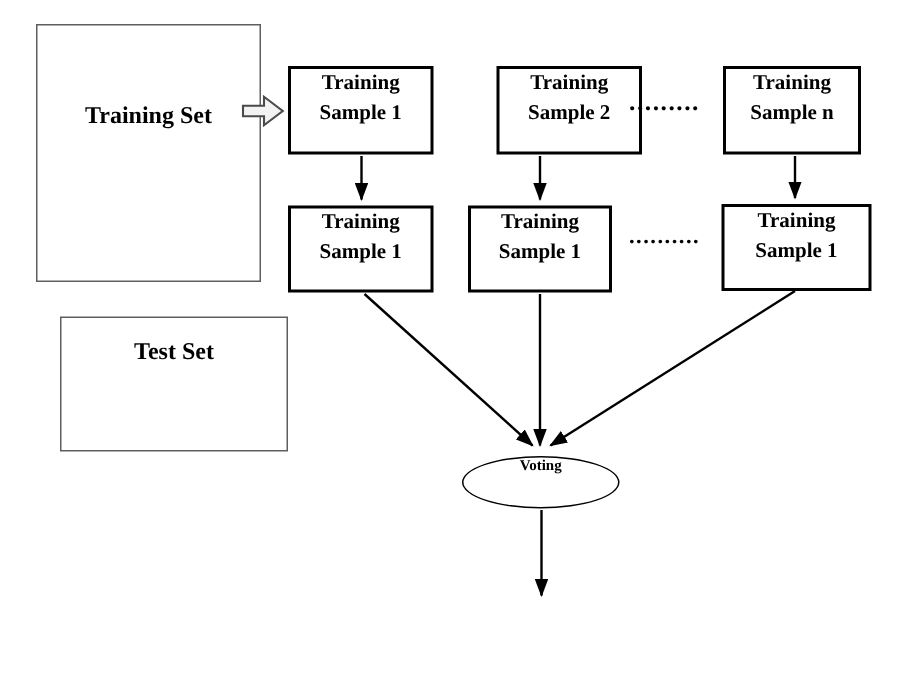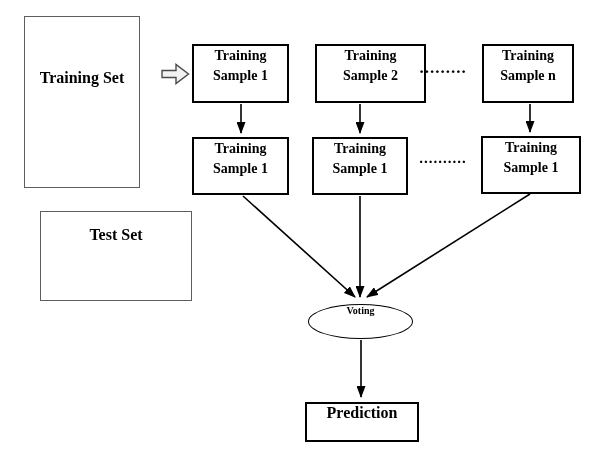--- a/index.html
+++ b/index.html
@@ -13,24 +13,24 @@
   .node{
     position:absolute;
     box-sizing:border-box;
     background:#ffffff;
     display:flex;align-items:flex-start;justify-content:center;
     text-align:center;
     font-weight:bold;color:#000000;
   }
   .outer-box{border:1.5px solid #5e5e5e;font-size:16px;}
   .sample-box{border:2px solid #000000;font-size:14px;line-height:20px;padding:0 6px;}
-  #training-set{left:24px;top:16px;width:116px;height:172px;padding-top:52px;}
+  #training-set{left:24px;top:16px;width:150px;height:172px;padding-top:52px;}
   #test-set{left:40px;top:211px;width:152px;height:90px;padding-top:14px;}
   #top-sample-1{left:192px;top:44px;width:97px;height:59px;}
-  #top-sample-2{left:315px;top:44px;width:111px;height:59px;}
+  #top-sample-2{left:331px;top:44px;width:97px;height:59px;}
   #top-sample-n{left:482px;top:44px;width:92px;height:59px;}
   #base-sample-1{left:192px;top:137px;width:97px;height:58px;}
   #base-sample-2{left:312px;top:137px;width:96px;height:58px;}
   #base-sample-3{left:481px;top:136px;width:100px;height:58px;}
   .dots{
     position:absolute;font-weight:bold;color:#000000;
     font-family:"Liberation Serif","DejaVu Serif",serif;
     white-space:nowrap;line-height:24px;
   }
   #dots-top{left:410px;top:56px;width:66px;font-size:17px;letter-spacing:1px;text-align:center;}
@@ -75,23 +75,20 @@
   </div>
   <div class="dots" id="dots-mid">..........</div>
   <div class="node sample-box" id="base-sample-3">
     <span>Training Sample 1</span>
   </div>
 
   <div class="node" id="voting">
     <span>Voting</span>
   </div>
 
-  <div class="node" id="prediction">
-    <span>Prediction</span>
-  </div>
 
   <svg id="arrow-layer" viewBox="0 0 600 451" xmlns="http://www.w3.org/2000/svg">
     <defs>
       <marker id="ah" viewBox="0 0 12 9" refX="11" refY="4.5" markerWidth="12" markerHeight="9" orient="auto" markerUnits="userSpaceOnUse">
         <path d="M0,0 L12,4.5 L0,9 Z" fill="#000000"></path>
       </marker>
     </defs>
 
     <polygon points="162,70.5 176,70.5 176,64.5 188.5,74 176,83.5 176,77.5 162,77.5" fill="#f2f2f2" stroke="#4a4a4a" stroke-width="1.4"></polygon>
 

